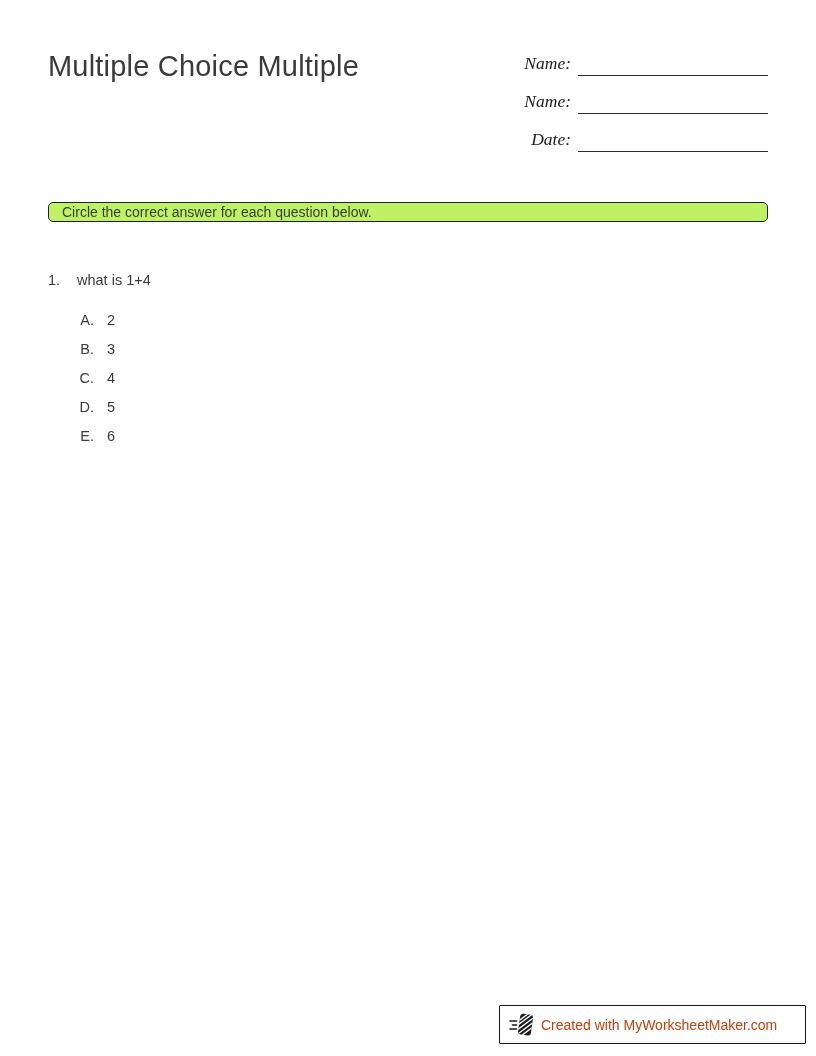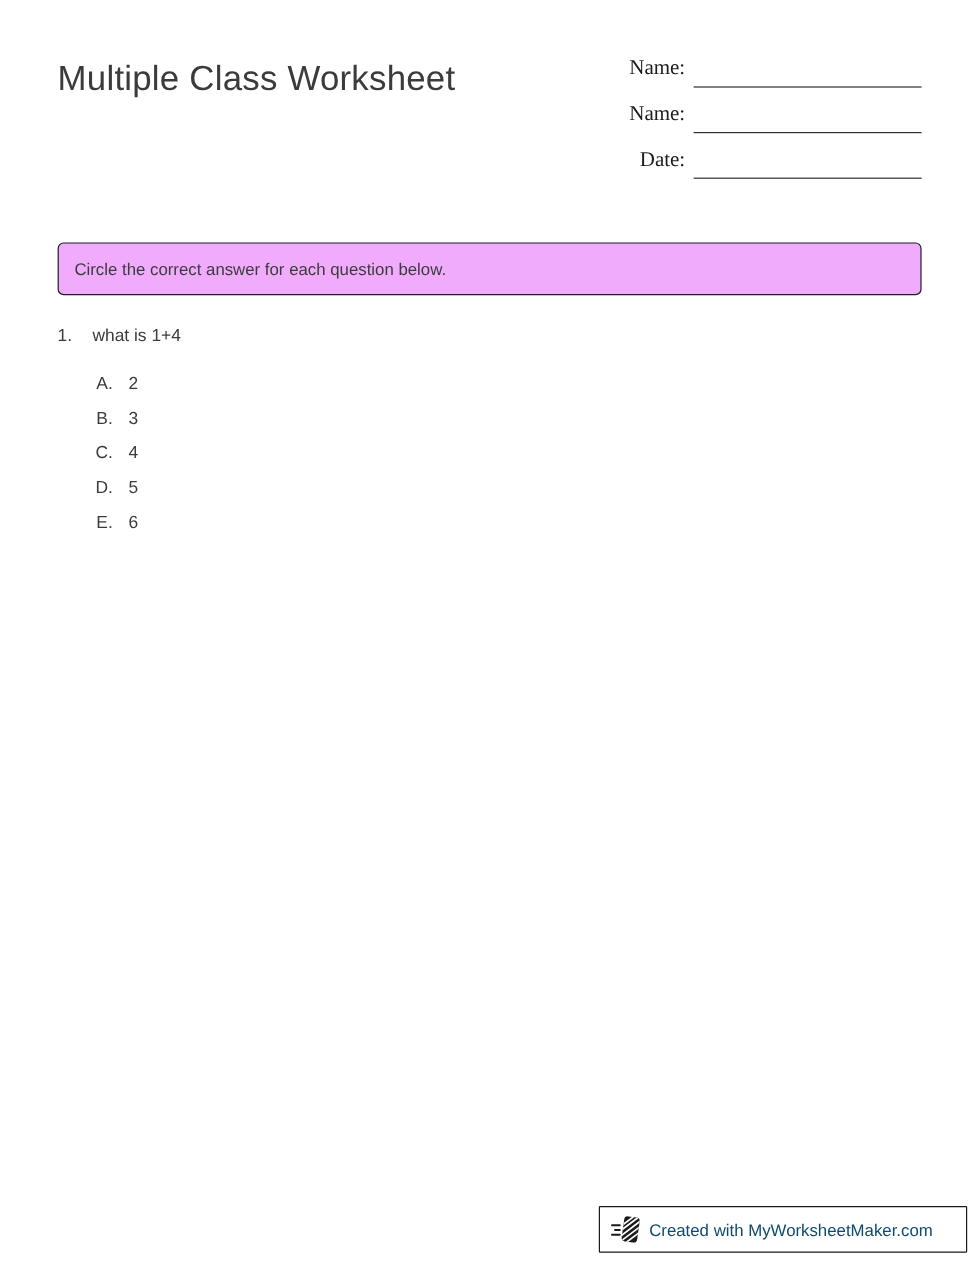--- a/index.html
+++ b/index.html
@@ -35,21 +35,23 @@
     position: absolute;
     top: 48px;
     right: 48px;
     display: flex;
     flex-direction: column;
     gap: 10px;
   }
   .field-row {
     display: flex;
     justify-content: flex-end;
+    align-items: flex-end;
     height: 28px;
+    font-style: italic;
   }
   .field-label {
     font-family: "Liberation Serif", serif;
     font-size: 17.5px;
     color: #1c1c1c;
     padding-bottom: 4px;
     margin-right: 7px;
     line-height: 1;
   }
   .field-line {
@@ -57,30 +59,30 @@
     height: 24px;
     border-bottom: 1.3px solid #2e2e2e;
   }
 
   
   .instruction-box {
     position: absolute;
     left: 48px;
     top: 202px;
     width: 720px;
-    height: 44px;
+    height: 20px;
     box-sizing: border-box;
     border: 1.5px solid #1f1f1f;
     border-radius: 5px;
     display: flex;
     align-items: center;
     padding: 0 13px;
     font-size: 14px;
     color: #3b3b3b;
-    background: #f0abfc;
+    background: #bef264;
   }
 
   
   .question-block {
     position: absolute;
     left: 48px;
     top: 270px;
     font-size: 14.5px;
     color: #3b3b3b;
   }
@@ -128,30 +130,30 @@
     padding: 0 9px;
   }
   .footer-logo {
     flex: 0 0 auto;
     margin-right: 7px;
     display: flex;
     align-items: center;
   }
   .footer-text {
     font-size: 14px;
-    color: #0c4a6e;
+    color: #c2410c;
     white-space: nowrap;
   }
 </style>
 </head>
 <body>
 
 <div class="page">
 
-  <h1 class="title">Multiple Class Worksheet</h1>
+  <h1 class="title">Multiple Choice Multiple</h1>
 
   <div class="header-fields">
     <div class="field-row">
       <span class="field-label">Name:</span>
       <span class="field-line"></span>
     </div>
     <div class="field-row">
       <span class="field-label">Name:</span>
       <span class="field-line"></span>
     </div>

